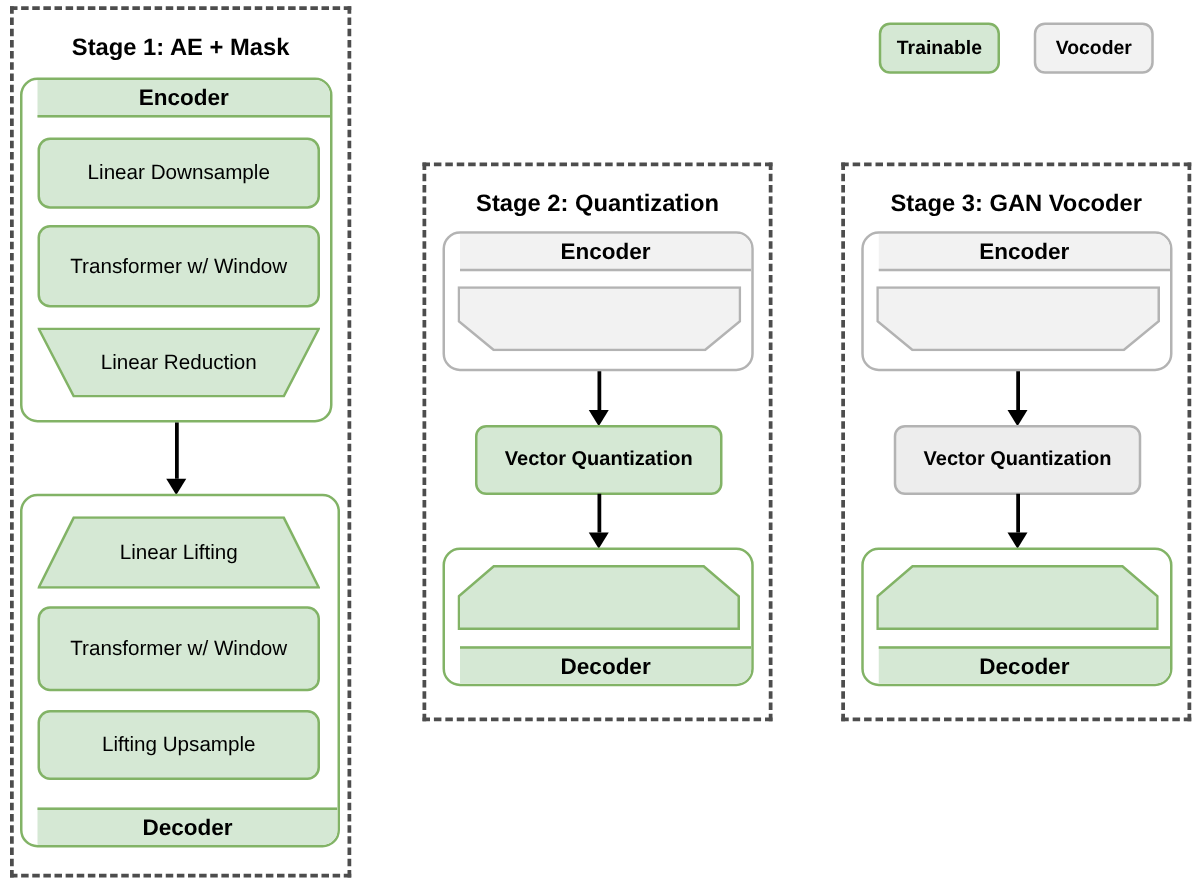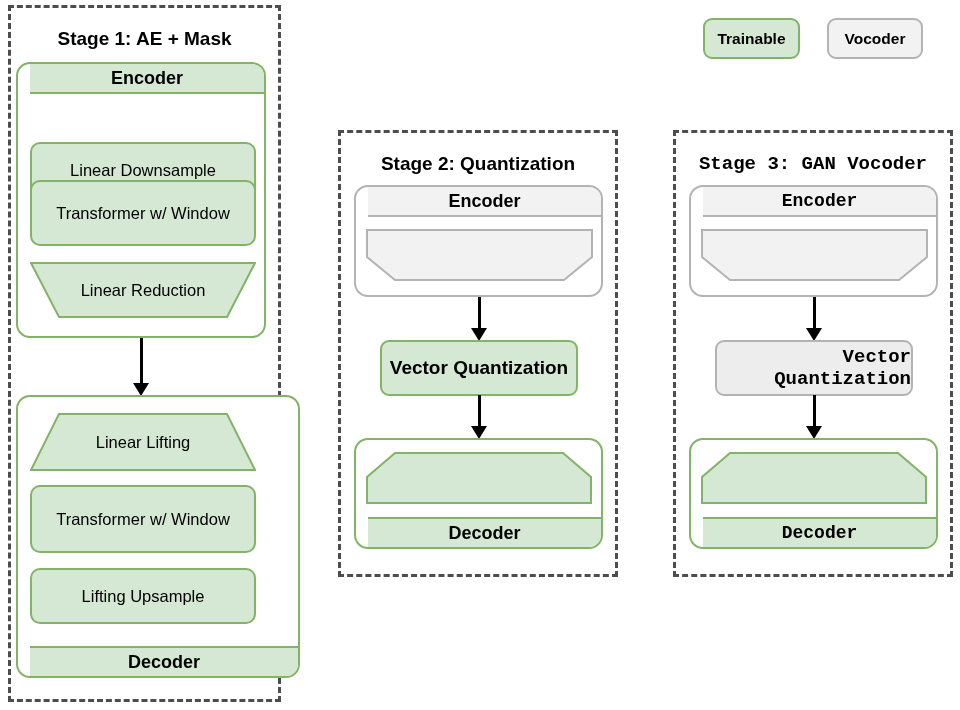--- a/index.html
+++ b/index.html
@@ -29,21 +29,21 @@
 
   
   .shape-block { position: absolute; display: flex; align-items: center; justify-content: center; font-size: 16.5px; }
   .shape-block svg { position: absolute; left: 0; top: 0; width: 100%; height: 100%; }
   .shape-block span { position: relative; }
   .fill-green polygon { fill: var(--trainable-fill, #d5e8d4); stroke: var(--trainable-border, #82b366); stroke-width: 2; }
   .fill-gray polygon  { fill: var(--frozen-fill, #f2f2f2); stroke: var(--frozen-border, #b3b3b3); stroke-width: 2; }
 
   
   .vq { position: absolute; border: 2px solid; border-radius: 9px; display: flex; align-items: center; justify-content: center;
-    font-weight: bold; font-size: 19px; text-align: right; }
+    font-weight: bold; font-size: 16px; text-align: right; }
   .vq.green { background: var(--trainable-fill, #d5e8d4); border-color: var(--trainable-border, #82b366); }
   .vq.gray  { background: #ededed; border-color: var(--frozen-border, #b3b3b3); }
 
   
   .arrow { position: absolute; width: 18px; display: flex; flex-direction: column; align-items: center; }
   .arrow .shaft { width: 3px; flex: 1; background: var(--arrow, #000); }
   .arrow .head { width: 0; height: 0; border-left: 8px solid transparent; border-right: 8px solid transparent;
     border-top: 13px solid var(--arrow, #000); }
 
   
@@ -62,40 +62,40 @@
   </div>
   <div class="legend gray" style="left:827px; top:18px; width:96px; height:41px;">
     <span>Vocoder</span>
   </div>
 
   <div class="stage" style="left:8px; top:5px; width:273px; height:697px;">
     <div class="stage-title">Stage 1: AE + Mask</div>
 
     <div class="panel green" style="left:5px; top:54px; width:250px; height:276px;">
       <div class="panel-header">Encoder</div>
-      <div class="block" style="left:12px; top:46px; width:226px; height:57px;margin-top:32px;">
+      <div class="block" style="left:12px; top:46px; width:226px; height:57px;">
         <span>Linear Downsample</span>
       </div>
       <div class="block" style="left:12px; top:116px; width:226px; height:66px;">
         <span>Transformer w/ Window</span>
       </div>
       <div class="shape-block" style="left:12px; top:198px; width:226px; height:56px;">
         <svg class="fill-green" viewBox="0 0 226 56" preserveAspectRatio="none">
           <polygon points="1,1 225,1 197,55 29,55"></polygon>
         </svg>
         <span>Linear Reduction</span>
       </div>
     </div>
 
     <div class="arrow" style="left:121px; top:330px; height:58px;">
       <div class="shaft"></div>
         <div class="head"></div>
     </div>
 
-    <div class="panel green" style="left:5px; top:387px; width:284px; height:283px;">
+    <div class="panel green" style="left:5px; top:387px; width:256px; height:283px;">
       <div class="shape-block" style="left:12px; top:16px; width:226px; height:58px;">
         <svg class="fill-green" viewBox="0 0 226 56" preserveAspectRatio="none">
           <polygon points="29,1 197,1 225,55 1,55"></polygon>
         </svg>
         <span>Linear Lifting</span>
       </div>
       <div class="block" style="left:12px; top:88px; width:226px; height:68px;">
         <span>Transformer w/ Window</span>
       </div>
       <div class="block" style="left:12px; top:171px; width:226px; height:56px;">
@@ -134,21 +134,21 @@
     <div class="panel green" style="left:13px; top:305px; width:249px; height:111px;">
       <div class="shape-block" style="left:10px; top:12px; width:226px; height:52px;">
         <svg class="fill-green" viewBox="0 0 226 52" preserveAspectRatio="none">
           <polygon points="29,1 197,1 225,25 225,51 1,51 1,25"></polygon>
         </svg>
       </div>
       <div class="panel-footer">Decoder</div>
     </div>
   </div>
 
-  <div class="stage" style="left:673px; top:130px; width:280px; height:447px;font-family:Liberation Mono, monospace;">
+  <div class="stage" style="left:673px; top:130px; width:280px; height:447px;">
     <div class="stage-title">Stage 3: GAN Vocoder</div>
 
     <div class="panel gray" style="left:13px; top:52px; width:249px; height:112px;">
       <div class="panel-header">Encoder</div>
       <div class="shape-block" style="left:10px; top:42px; width:227px; height:52px;">
         <svg class="fill-gray" viewBox="0 0 227 52" preserveAspectRatio="none">
           <polygon points="1,1 226,1 226,28 198,51 29,51 1,28"></polygon>
         </svg>
       </div>
     </div>

